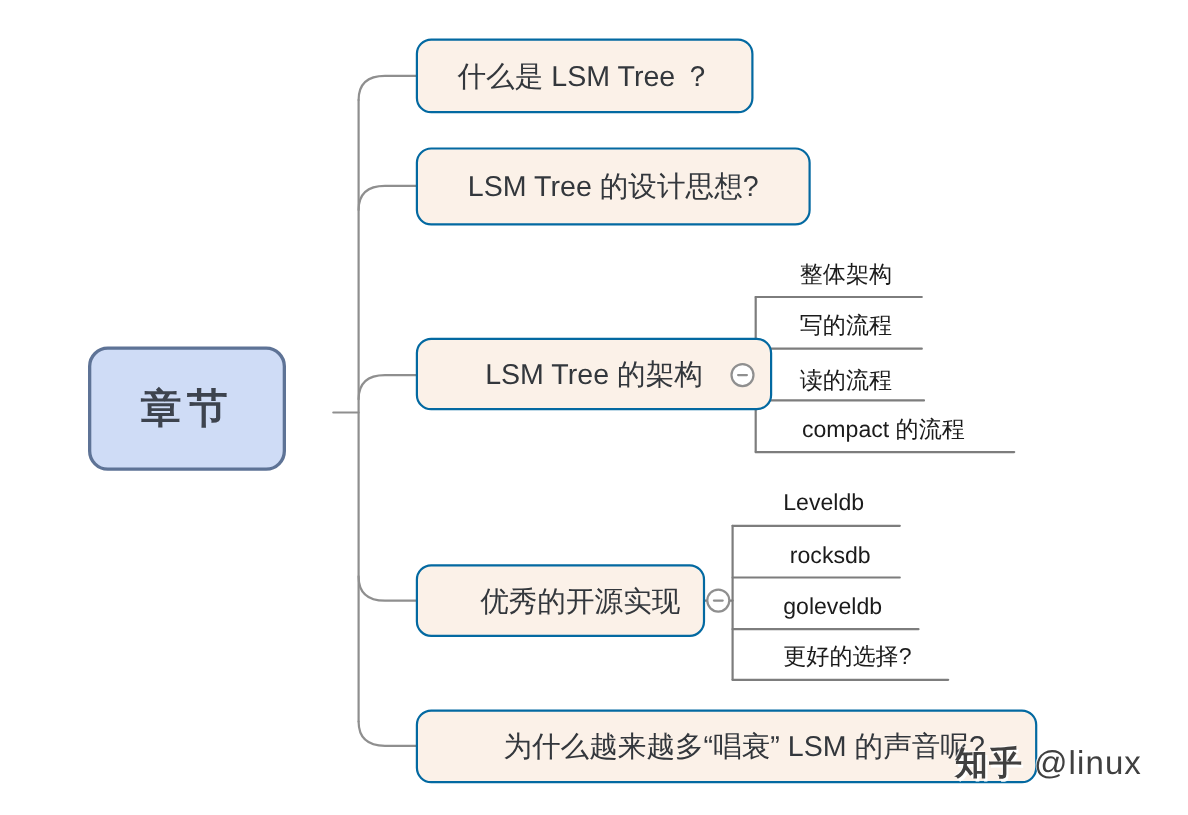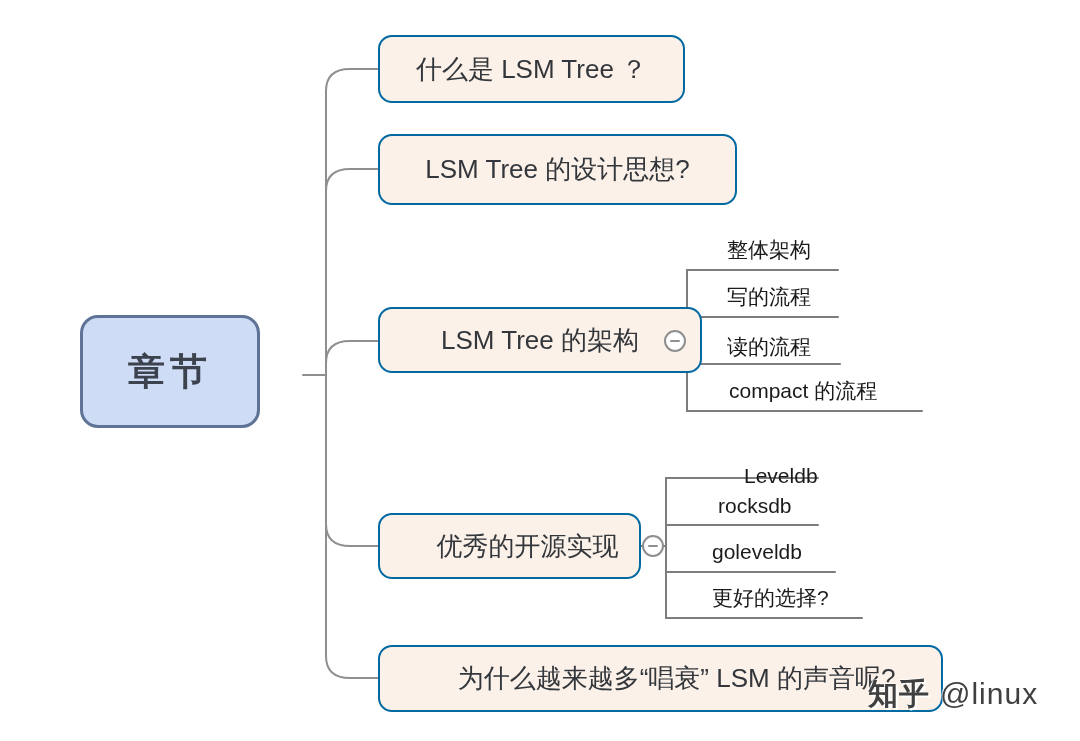--- a/index.html
+++ b/index.html
@@ -69,21 +69,21 @@
     color: #1b1b1b;
     white-space: nowrap;
     z-index: 2;
   }
   
   #a0 { left: 727px; top: 238px; }
   #a1 { left: 727px; top: 285px; }
   #a2 { left: 727px; top: 335px; }
   #a3 { left: 729px; top: 379px; }
   
-  #g0 { left: 712px; top: 464px; margin-left: 32px; }
+  #g0 { left: 712px; top: 446px; }
   #g1 { left: 718px; top: 494px; }
   #g2 { left: 712px; top: 540px; }
   #g3 { left: 712px; top: 586px; text-align: center; }
 
   .watermark {
     position: absolute;
     left: 868px; top: 674px;
     font-size: 30px;
     color: #404040;
     letter-spacing: 1px;

